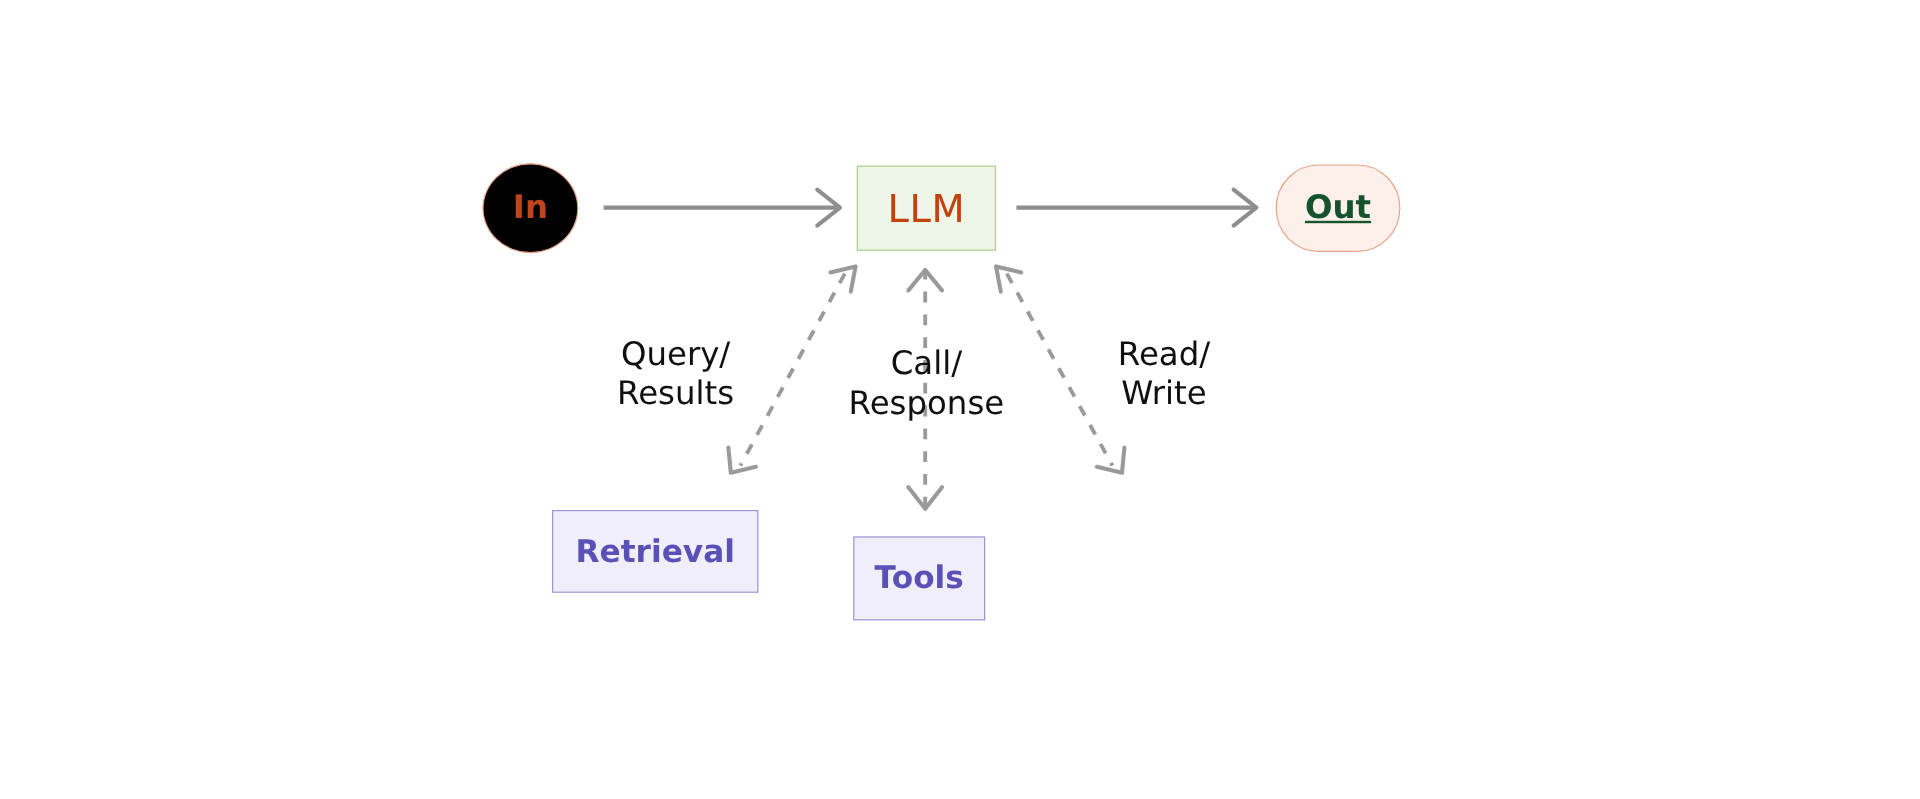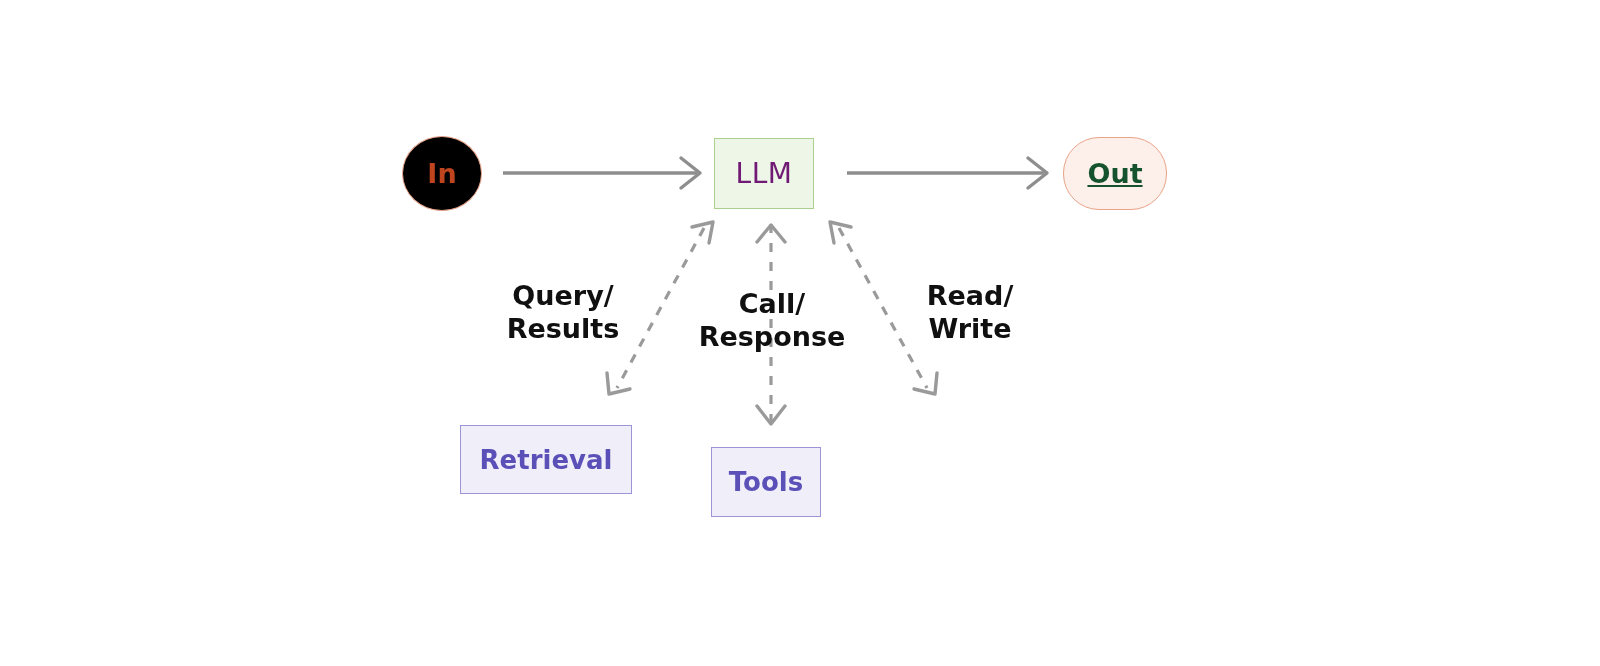--- a/index.html
+++ b/index.html
@@ -62,26 +62,26 @@
     border: 1.6px solid #e8a389;
     color: #14532d;
     font-size: 27px;
     font-weight: 700;
     text-decoration: underline;
   }
   
   .node-llm {
     left: 714px;
     top: 138px;
-    width: 100px;
+    width: 116px;
     height: 71px;
     background: #eef6e8;
     border: 1.5px solid #a9d08e;
-    color: #701a75;
-    font-size: 28px;
+    color: #c2410c;
+    font-size: 32px;
     font-weight: 400;
     letter-spacing: 0.5px;
   }
   
   .node-res {
     background: #f0eff9;
     border: 1.6px solid #9b95d8;
     color: #5b50b8;
     font-size: 26px;
     font-weight: 700;
@@ -102,21 +102,21 @@
     left: 911px;
     top: 425px;
     width: 162px;
     height: 69px;
   }
   
   .edge-label {
     position: absolute;
     color: #101010;
     font-size: 27px;
-    font-weight: 700;
+    font-weight: 400;
     line-height: 1.23;
     text-align: center;
     white-space: pre;
   }
   .label-query   { left: 463px; top: 279px; width: 200px; }
   .label-call    { left: 672px; top: 287px; width: 200px; }
   .label-read    { left: 870px; top: 279px; width: 200px; }
 </style>
 </head>
 <body>

